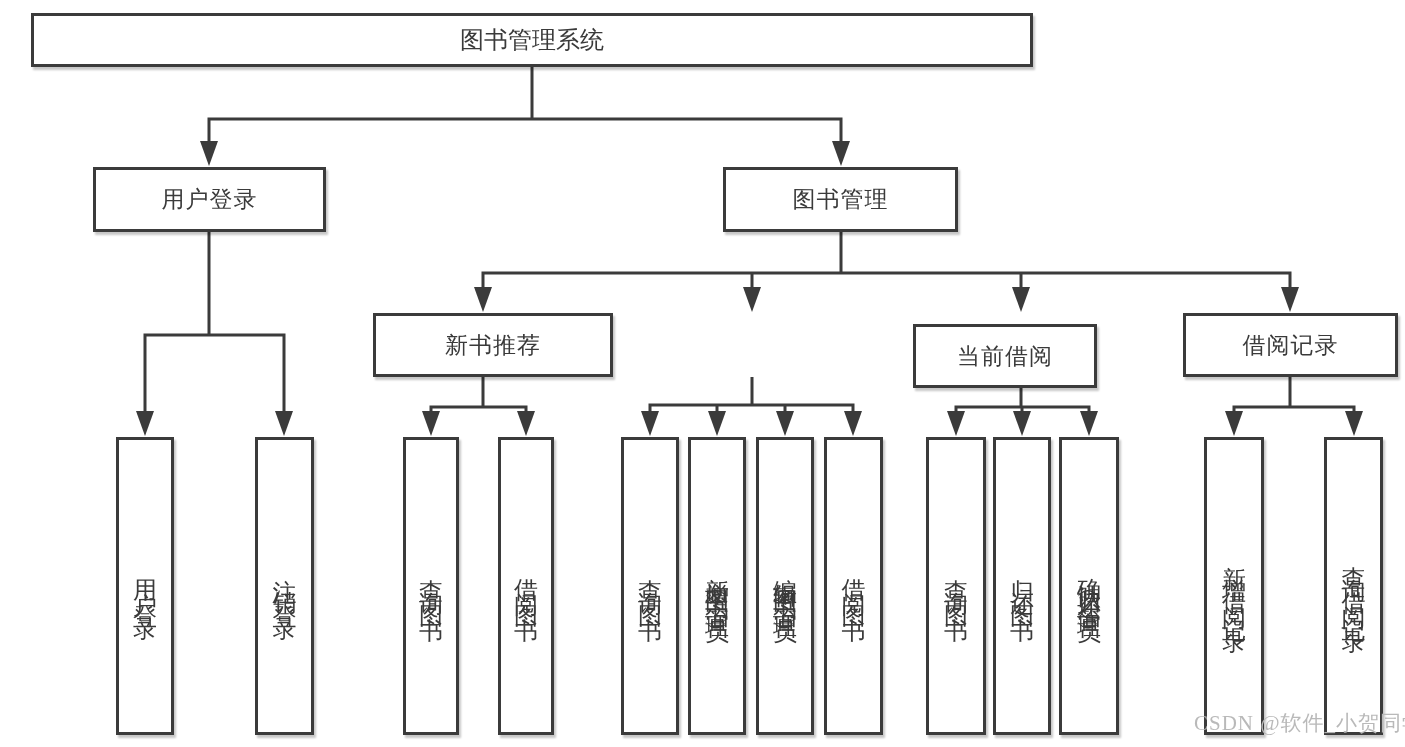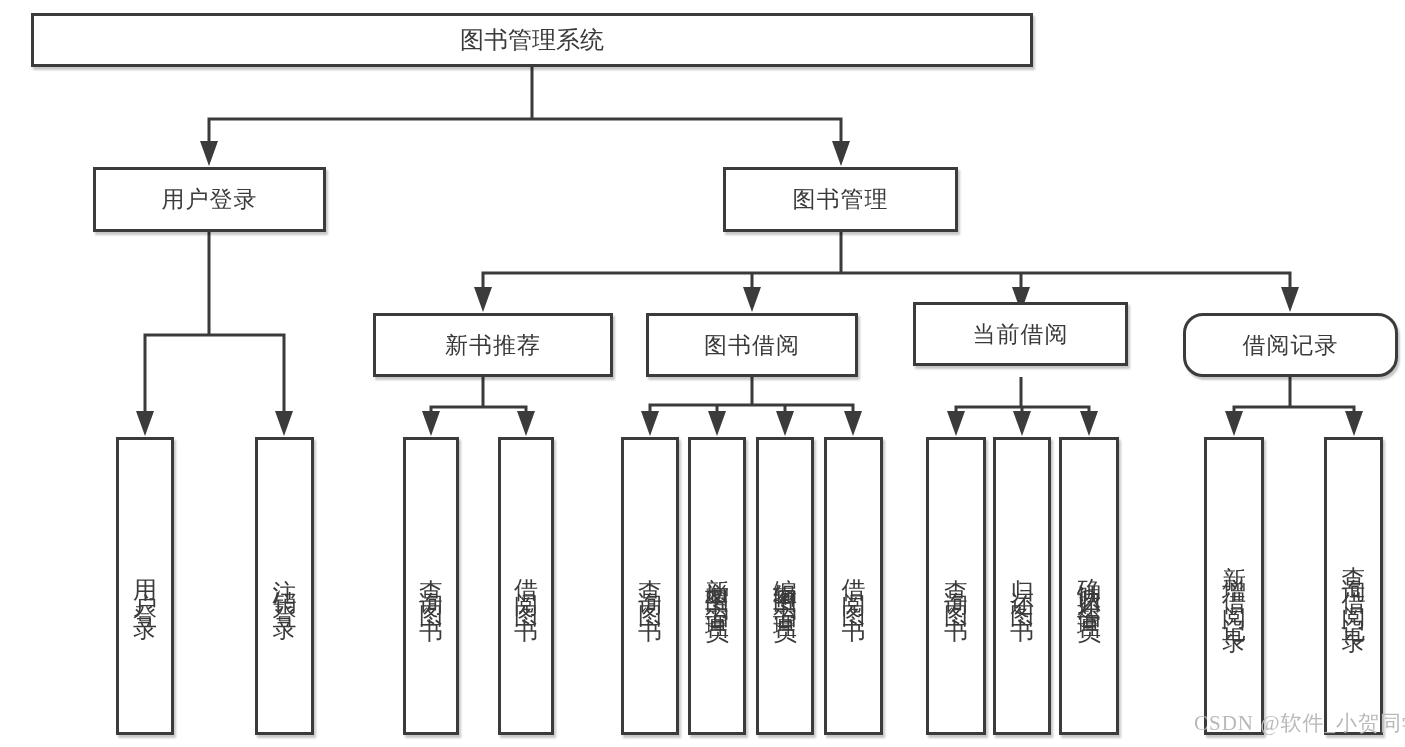--- a/index.html
+++ b/index.html
@@ -63,23 +63,22 @@
       <polygon points="1343,436 1334,411 1352,411"></polygon>
     </g>
   </svg>
 
   <div class="box root" style="left:20px;top:13px;width:1002px;height:54px;">图书管理系统</div>
 
   <div class="box hlabel" style="left:82px;top:167px;width:233px;height:65px;">用户登录</div>
   <div class="box hlabel" style="left:712px;top:167px;width:235px;height:65px;text-align:right;">图书管理</div>
 
   <div class="box hlabel" style="left:362px;top:313px;width:240px;height:64px;">新书推荐</div>
-  <div class="box hlabel" style="left:635px;top:313px;width:212px;height:64px;">图书借阅</div>
-  <div class="box hlabel" style="left:902px;top:302px;width:215px;height:64px;">当前借阅</div>
-  <div class="box hlabel" style="left:1172px;top:313px;width:215px;height:64px;border-radius:20px;">借阅记录</div>
+  <div class="box hlabel" style="left:902px;top:324px;width:184px;height:64px;">当前借阅</div>
+  <div class="box hlabel" style="left:1172px;top:313px;width:215px;height:64px;">借阅记录</div>
 
   <div class="box leaf" style="left:105px;width:58px;">
     <span>用户登录</span>
   </div>
   <div class="box leaf" style="left:244px;width:59px;">
     <span>注销登录</span>
   </div>
 
   <div class="box leaf" style="left:392px;width:56px;">
     <span>查询图书</span>

